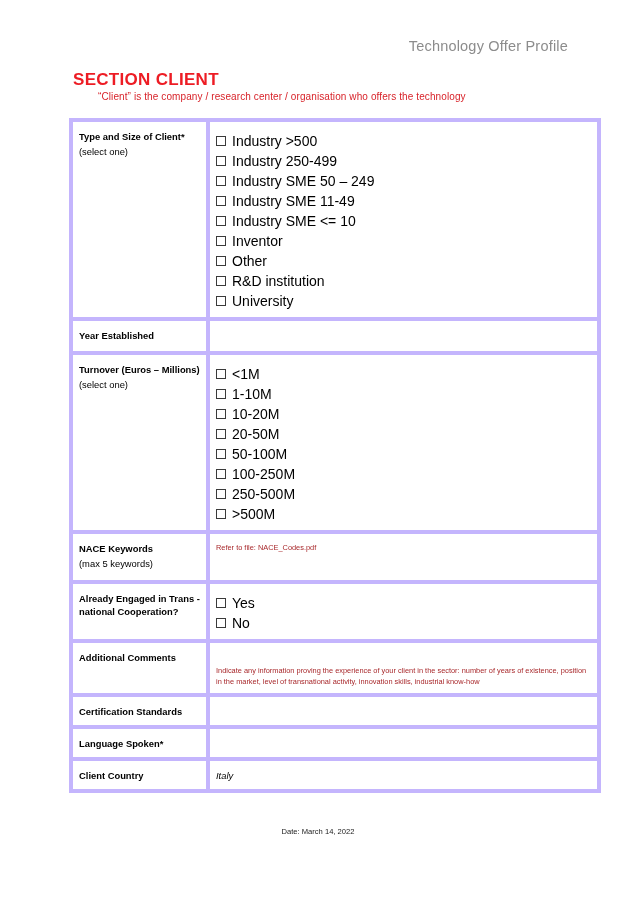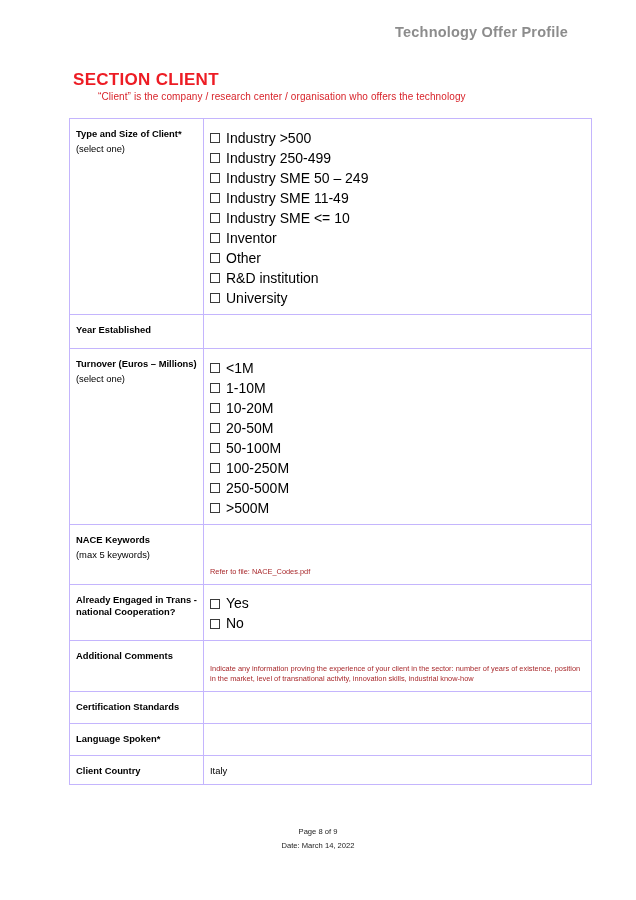--- a/index.html
+++ b/index.html
@@ -19,27 +19,27 @@
     position: absolute;
     left: 0; top: 0;
     width: 636px;
     height: 900px;
     background: #ffffff;
   }
   
   .doc-header {
     position: absolute;
     left: 0;
-    top: 24px;
+    top: 38px;
     width: 568px;
     text-align: right;
     font-size: 14.5px;
     color: #8c8c8c;
     letter-spacing: 0.2px;
-    font-weight: 700;
+    font-weight: 400;
   }
   
   .section-title {
     position: absolute;
     left: 73px;
     top: 70px;
     font-size: 17px;
     font-weight: bold;
     color: #ed1c24;
     letter-spacing: 0.3px;
@@ -56,21 +56,21 @@
   
   .form-table {
     position: absolute;
     left: 69px;
     top: 118px;
     width: 498px;
     border-collapse: collapse;
     table-layout: fixed;
   }
   .form-table td {
-    border: 1px solid #c4b5fd;
+    border: 4px solid #c4b5fd;
     vertical-align: top;
     padding: 9px 6px 6px 6px;
     font-size: 9.4px;
     line-height: 1.34;
   }
   td.label-cell {
     width: 121px;
     font-weight: bold;
   }
   td.value-cell {
@@ -103,29 +103,29 @@
     white-space: nowrap;
   }
   
   .hint {
     color: #a8282b;
     font-size: 7.4px;
     line-height: 1.45;
     font-weight: normal;
   }
   .hint-nace {
-    margin-top: 33px;
   }
   .hint-comments {
     margin-top: 14px;
     display: block;
   }
   .plain-value {
     font-weight: normal;
     font-size: 9.4px;
+    font-style: italic;
   }
   
   .r-year   { height: 34px; }
   .r-nace   { height: 50px; }
   .r-cert   { height: 32px; }
   .r-lang   { height: 32px; }
   .r-country{ height: 18px; }
   .r-comments { height: 48px; }
   
   .footer {
@@ -288,17 +288,16 @@
 
       <tr class="r-country">
         <td class="label-cell">Client Country</td>
         <td class="value-cell plain-value">Italy</td>
       </tr>
 
     </tbody>
   </table>
 
   <div class="footer">
-    <div>Page 8 of 9</div>
     <div>Date: March 14, 2022</div>
   </div>
 
 </div>
 
 </body></html>

